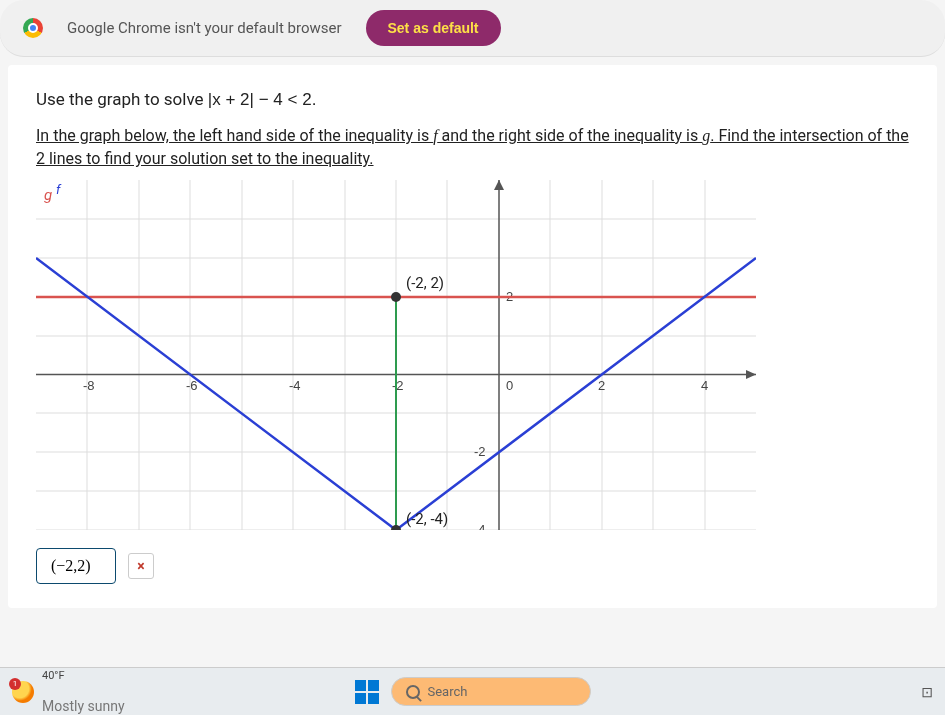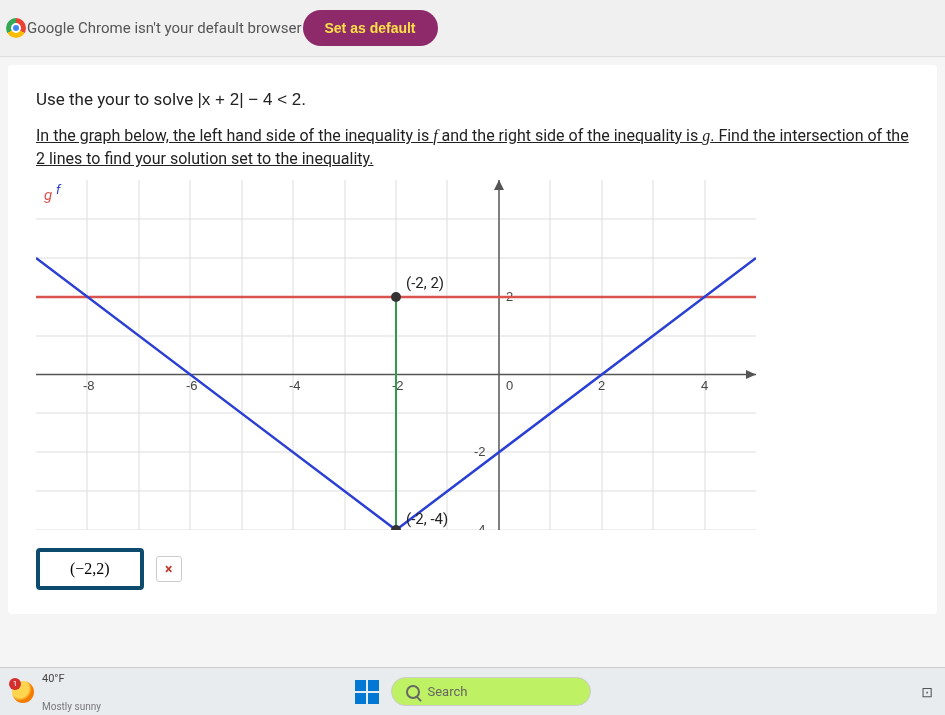--- a/index.html
+++ b/index.html
@@ -6,25 +6,26 @@
   body {
     font-family: -apple-system, BlinkMacSystemFont, "Segoe UI", Roboto, Arial, sans-serif;
     background: #f5f5f5;
     width: 945px;
     height: 715px;
     overflow: hidden;
     position: relative;
   }
   .banner {
     background: #f0f0f0;
-    padding: 10px 6px;
-    display: flex;
-    align-items: center;
-    gap: 1px;
+    padding: 10px 23px;
+    display: flex;
+    align-items: center;
+    gap: 24px;
     border-bottom: 1px solid #ddd;
+    border-radius: 24px;
   }
   .chrome-icon {
     width: 20px; height: 20px;
     border-radius: 50%;
     background: conic-gradient(#ea4335 0 120deg, #fbbc05 120deg 240deg, #34a853 240deg 360deg);
     position: relative;
   }
   .chrome-icon::after {
     content: "";
     position: absolute;
@@ -61,23 +62,23 @@
     background: #fff;
   }
   .chart-wrap svg { width: 100%; height: 100%; }
   .answer-row {
     display: flex;
     align-items: center;
     gap: 12px;
     margin-top: 18px;
   }
   .answer-box {
-    border: 4px solid #0c4a6e;
+    border: 1px solid #0c4a6e;
     border-radius: 4px;
-    padding: 8px 30px;
+    padding: 8px 14px;
     font-family: "Times New Roman", serif;
     font-size: 16px;
     min-width: 80px;
     background: #fff;
   }
   .wrong-mark {
     width: 26px; height: 26px;
     border: 1px solid #ccc;
     border-radius: 3px;
     display: flex;
@@ -115,37 +116,37 @@
   .weather-badge {
     position: absolute;
     top: -3px; left: -3px;
     width: 12px; height: 12px;
     border-radius: 50%;
     background: #d32f2f;
     color: #fff;
     font-size: 8px;
     display:flex;align-items:center;justify-content:center;
   }
-  .weather-text small { display:block; color:#777; font-size:10px;margin-top:16px;}
+  .weather-text small { display:block; color:#777; font-size:14px;margin-top:16px;}
   .taskbar-center {
     position: absolute;
     left: 50%;
     transform: translateX(-50%);
     display: flex;
     align-items: center;
     gap: 12px;
   }
   .win-icon {
     width: 24px; height: 24px;
     display:grid; grid-template-columns:1fr 1fr; grid-template-rows:1fr 1fr; gap:2px;
   }
   .win-icon span { background:#0078d4; }
   .search-box {
     display:flex; align-items:center; gap:8px;
-    background:#bef264;
+    background:#fdba74;
     border:1px solid #ccc;
     border-radius:20px;
     padding:6px 14px;
     width:200px;
     font-size:13px;
     color:#666;
   }
   .search-icon { width:14px;height:14px;border:2px solid #666;border-radius:50%;position:relative;}
   .search-icon::after{content:"";position:absolute;width:6px;height:2px;background:#666;bottom:-3px;right:-4px;transform:rotate(45deg);}
   .tray { margin-left:auto; display:flex; gap:10px; color:#555; font-size:14px;}
@@ -154,21 +155,21 @@
 <body>
 
 <div class="banner">
   <div class="chrome-icon"></div>
   <span class="banner-text">Google Chrome isn't your default browser</span>
   <button class="set-default-btn">Set as default</button>
 </div>
 
 <div class="content">
   <p class="q-text">
-    <span>Use the your to solve </span>
+    <span>Use the graph to solve </span>
     <span class="math">|x + 2| − 4 &lt; 2.</span>
   </p>
   <p class="q-desc">
     <span>In the graph below, the left hand side of the inequality is </span><span class="fn">f</span><span> and the right side of the inequality is </span><span class="fn">g</span><span>. Find the intersection of the 2 lines to find your solution set to the inequality.</span>
   </p>
 
   <div class="chart-wrap">
     <svg viewBox="0 0 720 350">
 
       <g stroke="#ddd" stroke-width="1">

